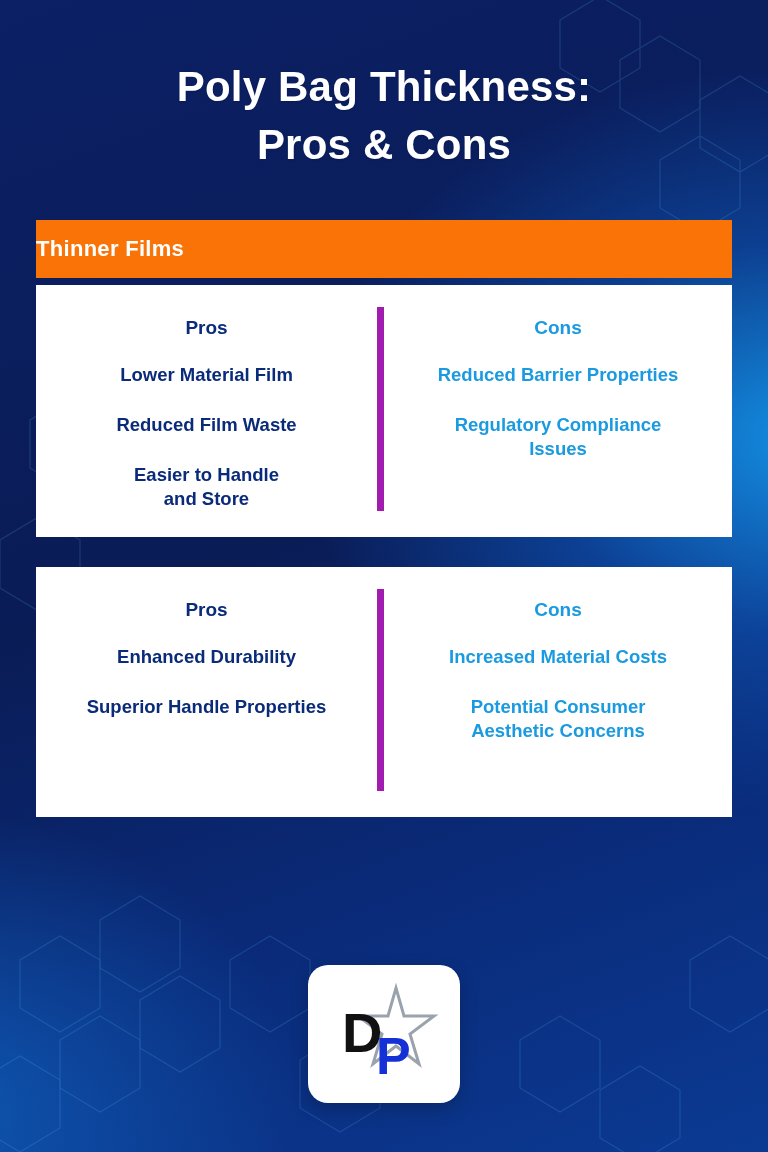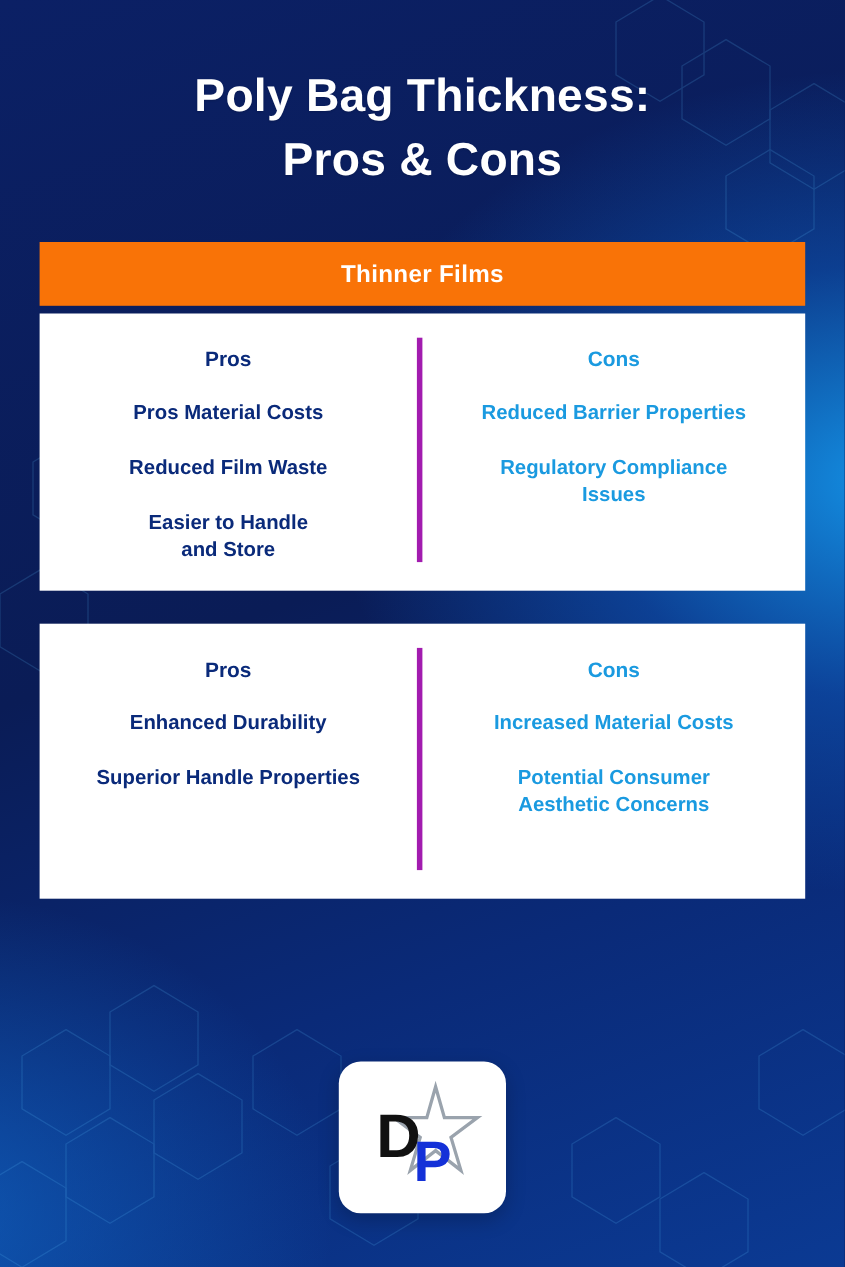--- a/index.html
+++ b/index.html
@@ -59,42 +59,42 @@
     margin: 0 36px;
   }
   .section.first { margin-top: 46px; }
   .section.second { margin-top: 30px; }
 
   .band {
     background: #f97307;
     height: 58px;
     display: flex;
     align-items: center;
-    justify-content: center;
+    justify-content: flex-start;
   }
   .band-label {
     color: #ffffff;
     font-size: 22px;
     font-weight: bold;
     letter-spacing: 0.3px;
   }
 
   .panel {
     background: #ffffff;
     display: flex;
     padding: 22px 0 26px 0;
     margin-top: 7px;
     min-height: 250px;
   }
   .col {
     flex: 1 1 50%;
     padding: 0 22px;
     text-align: center;
   }
-  .col.pros { border-right: 5px solid #a21caf; }
+  .col.pros { border-right: 7px solid #a21caf; }
 
   .col-head {
     font-size: 19px;
     font-weight: bold;
     margin-top: 10px;
     margin-bottom: 24px;
   }
   .col.pros .col-head { color: #0a2a7a; }
   .col.cons .col-head { color: #1a9ae0; }
 
@@ -168,21 +168,21 @@
     <span class="l2">Pros &amp; Cons</span>
   </div>
 
   <div class="section first">
     <div class="band">
       <span class="band-label">Thinner Films</span>
     </div>
     <div class="panel">
       <div class="col pros">
         <div class="col-head">Pros</div>
-        <div class="item">Pros Material Costs</div>
+        <div class="item">Lower Material Film</div>
         <div class="item">Reduced Film Waste</div>
         <div class="item" style="white-space:pre-line">Easier to Handle
 and Store</div>
       </div>
       <div class="col cons">
         <div class="col-head">Cons</div>
         <div class="item">Reduced Barrier Properties</div>
         <div class="item" style="white-space:pre-line">Regulatory Compliance
 Issues</div>
       </div>

